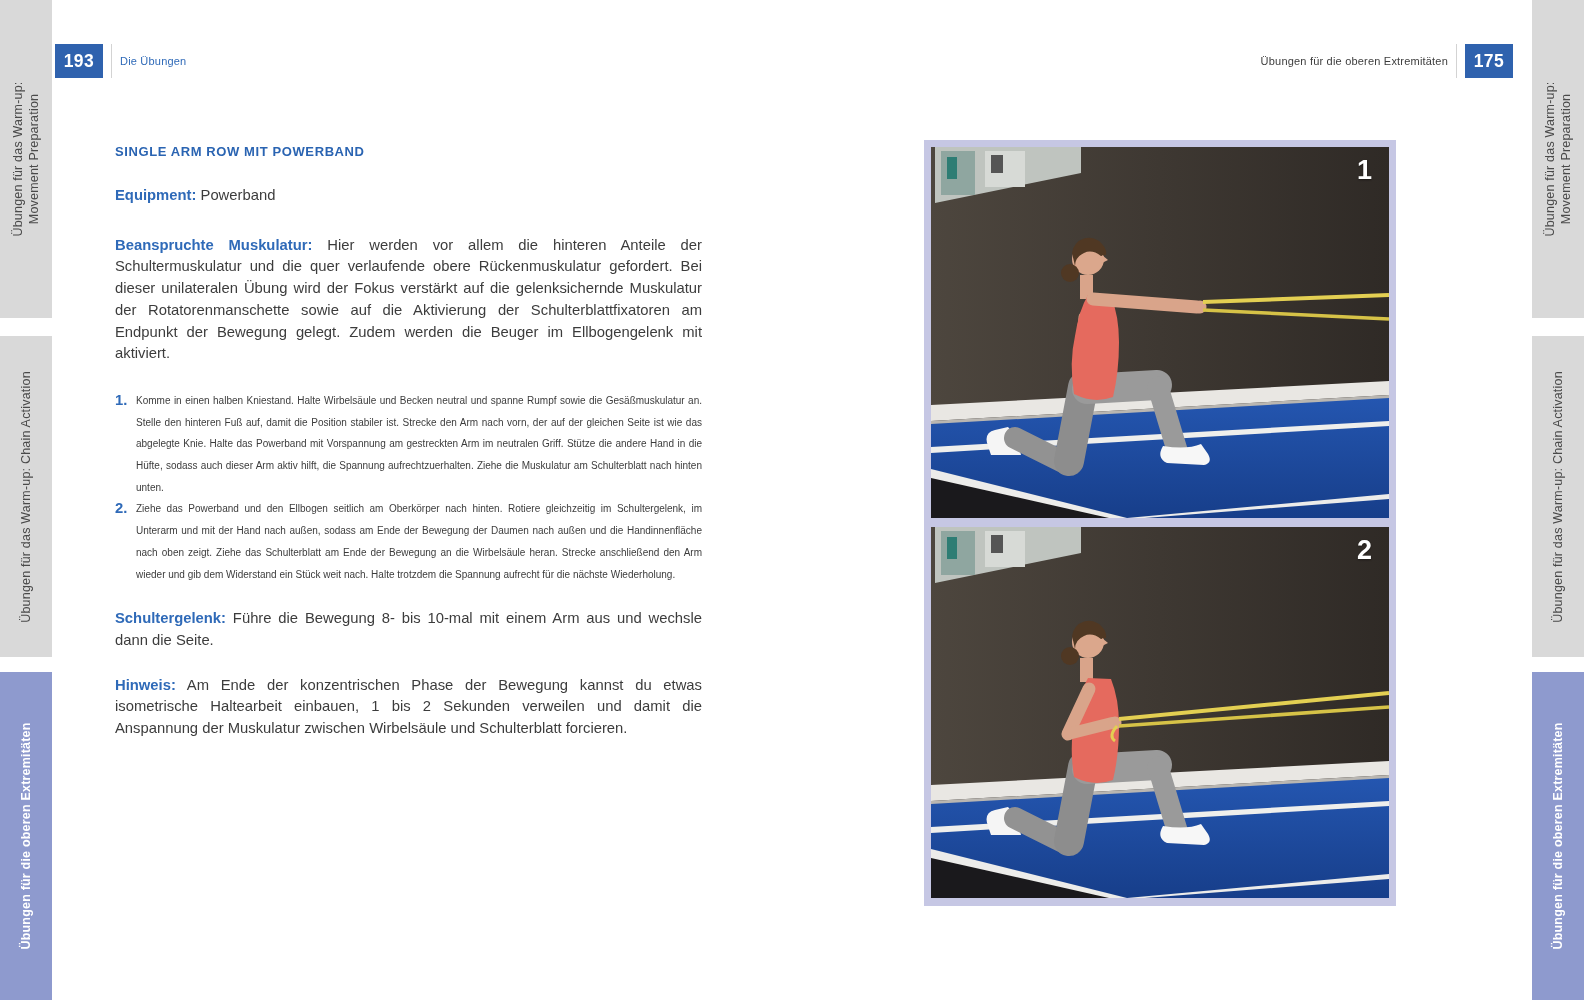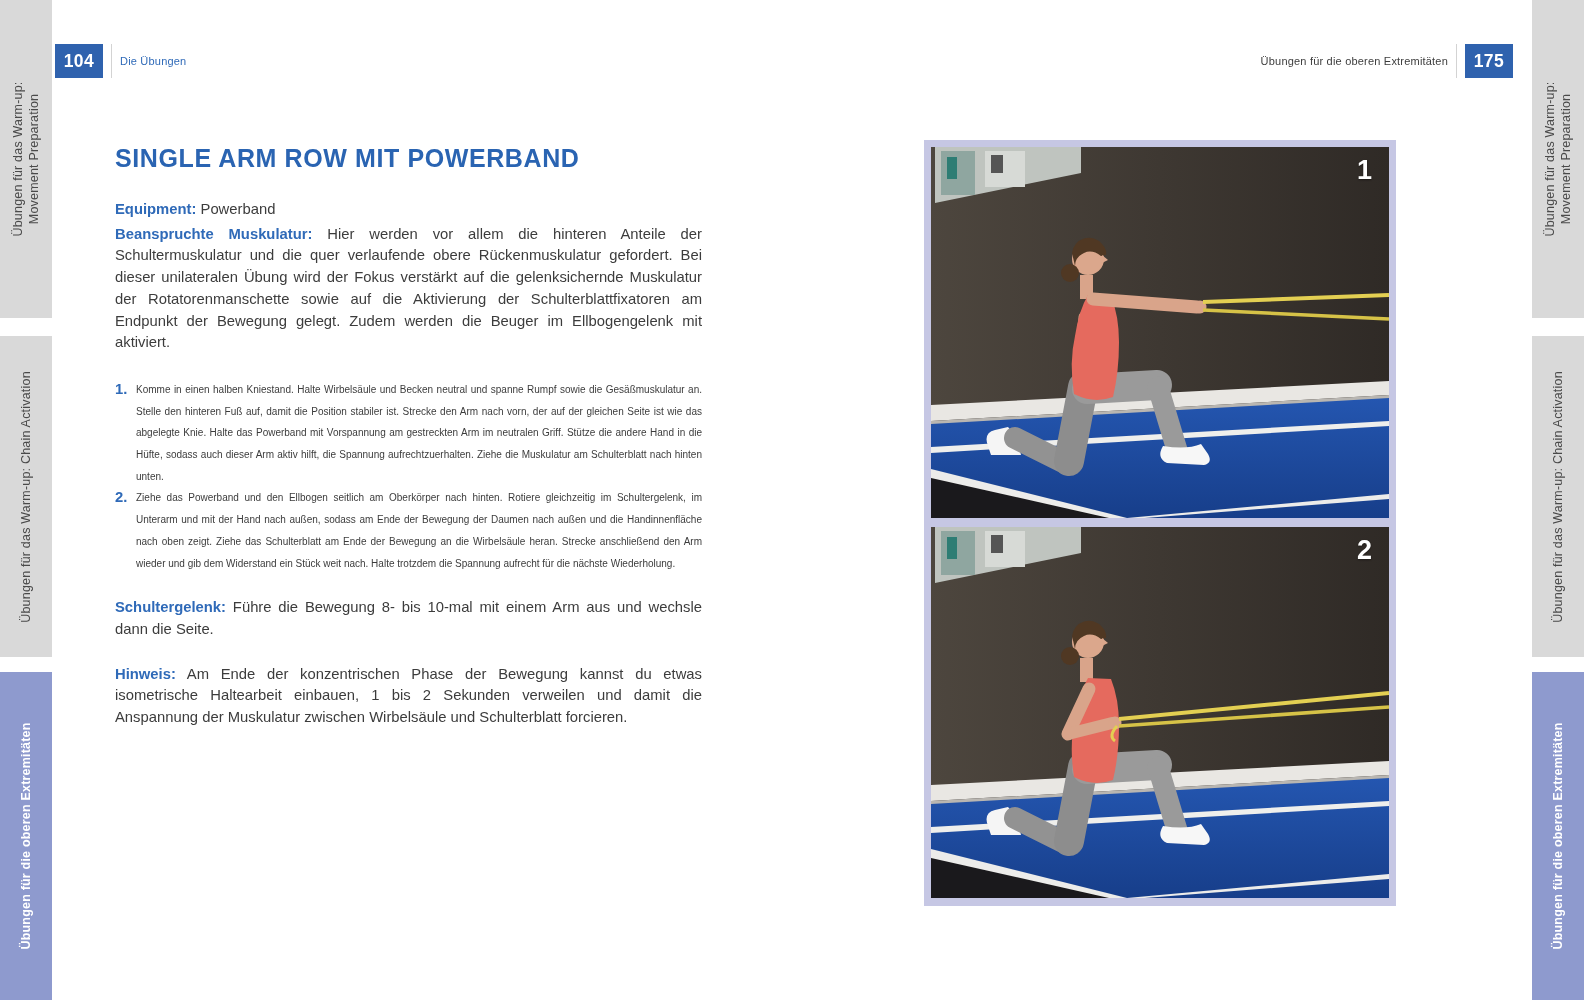--- a/index.html
+++ b/index.html
@@ -22,23 +22,23 @@
   .header{position:absolute;top:44px;display:flex;align-items:center;height:34px;}
   .header-left{left:55px;}
   .header-right{right:71px;}
   .pagenum-box{width:48px;height:34px;background:#2f62ae;color:#fff;font-weight:bold;
     font-size:17.5px;display:flex;align-items:center;justify-content:center;letter-spacing:.5px;}
   .hdr-divider{width:1px;height:34px;background:#d3d3d3;margin:0 8px;}
   .running-title{font-size:11px;color:#2f6ab8;font-weight:500;letter-spacing:.2px;}
   .running-title.dark{color:#3d3d3d;font-weight:400;}
   
   .content{position:absolute;left:115px;top:144px;width:587px;}
-  .ex-title{color:#2a64b2;font-size:25px;font-weight:bold;letter-spacing:.6px;margin:0 0 26px 0;}
+  .ex-title{color:#2a64b2;font-size:13px;font-weight:bold;letter-spacing:.6px;margin:0 0 26px 0;}
   .para{font-size:14.8px;line-height:21.7px;text-align:justify;margin:0 0 23px 0;}
-  .para.first-gap{margin-bottom:3px;}
+  .para.first-gap{margin-bottom:28px;}
   .label{color:#2f6ab8;font-weight:bold;}
   .steps{margin:25px 0 23px 0;}
   .step{display:flex;}
   .step-marker{color:#2f6ab8;font-weight:bold;width:21px;flex-shrink:0;
     font-size:14.8px;line-height:21.7px;}
   .step-text{font-size:10px;line-height:21.7px;text-align:justify;}
   
   .photo-panel{position:absolute;left:924px;top:140px;width:472px;height:766px;
     background:#c6c7e4;padding:7px;box-sizing:border-box;display:flex;flex-direction:column;gap:9px;}
   .photo{position:relative;width:458px;height:371px;overflow:hidden;background:#332d28;}
@@ -83,21 +83,21 @@
     </div>
   </div>
   <div class="vtab active tab-r tab-pos3">
     <div class="vtab-inner">
       <div class="vtab-line">Übungen für die oberen Extremitäten</div>
 
     </div>
   </div>
 
   <div class="header header-left">
-    <div class="pagenum-box">104</div>
+    <div class="pagenum-box">193</div>
     <div class="hdr-divider"></div>
     <div class="running-title">Die Übungen</div>
   </div>
 
   <div class="header header-right">
     <div class="running-title dark">Übungen für die oberen Extremitäten</div>
     <div class="hdr-divider"></div>
     <div class="pagenum-box">175</div>
   </div>
 

